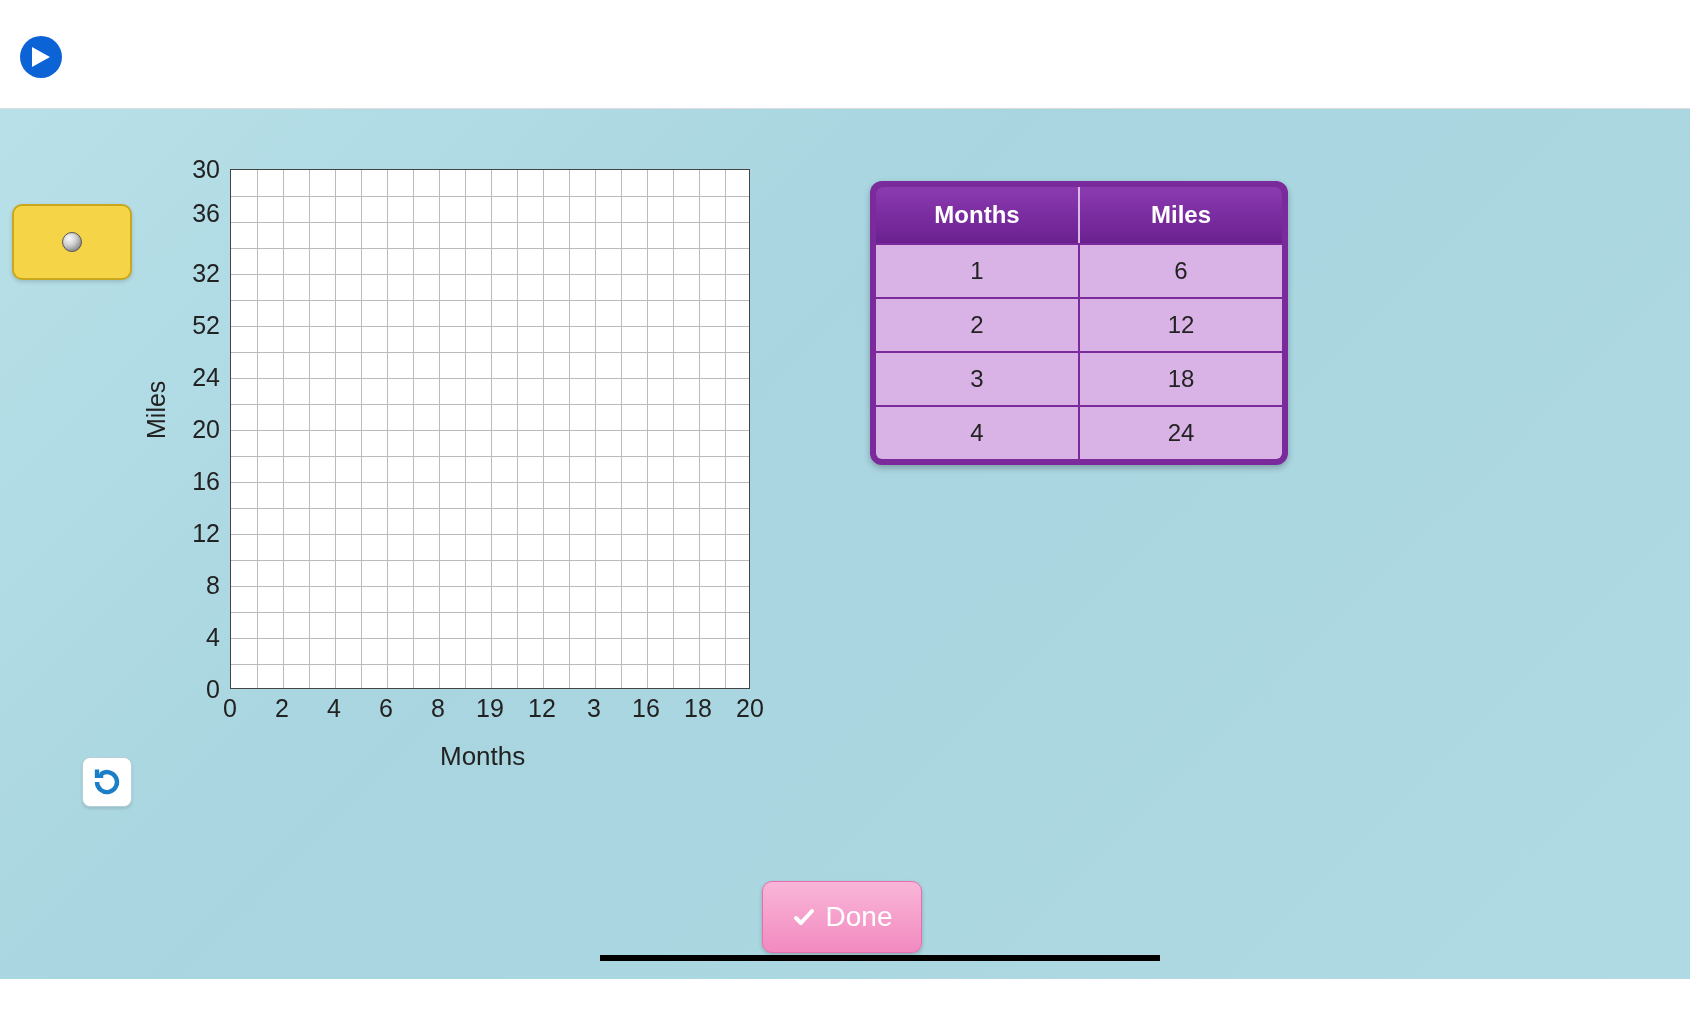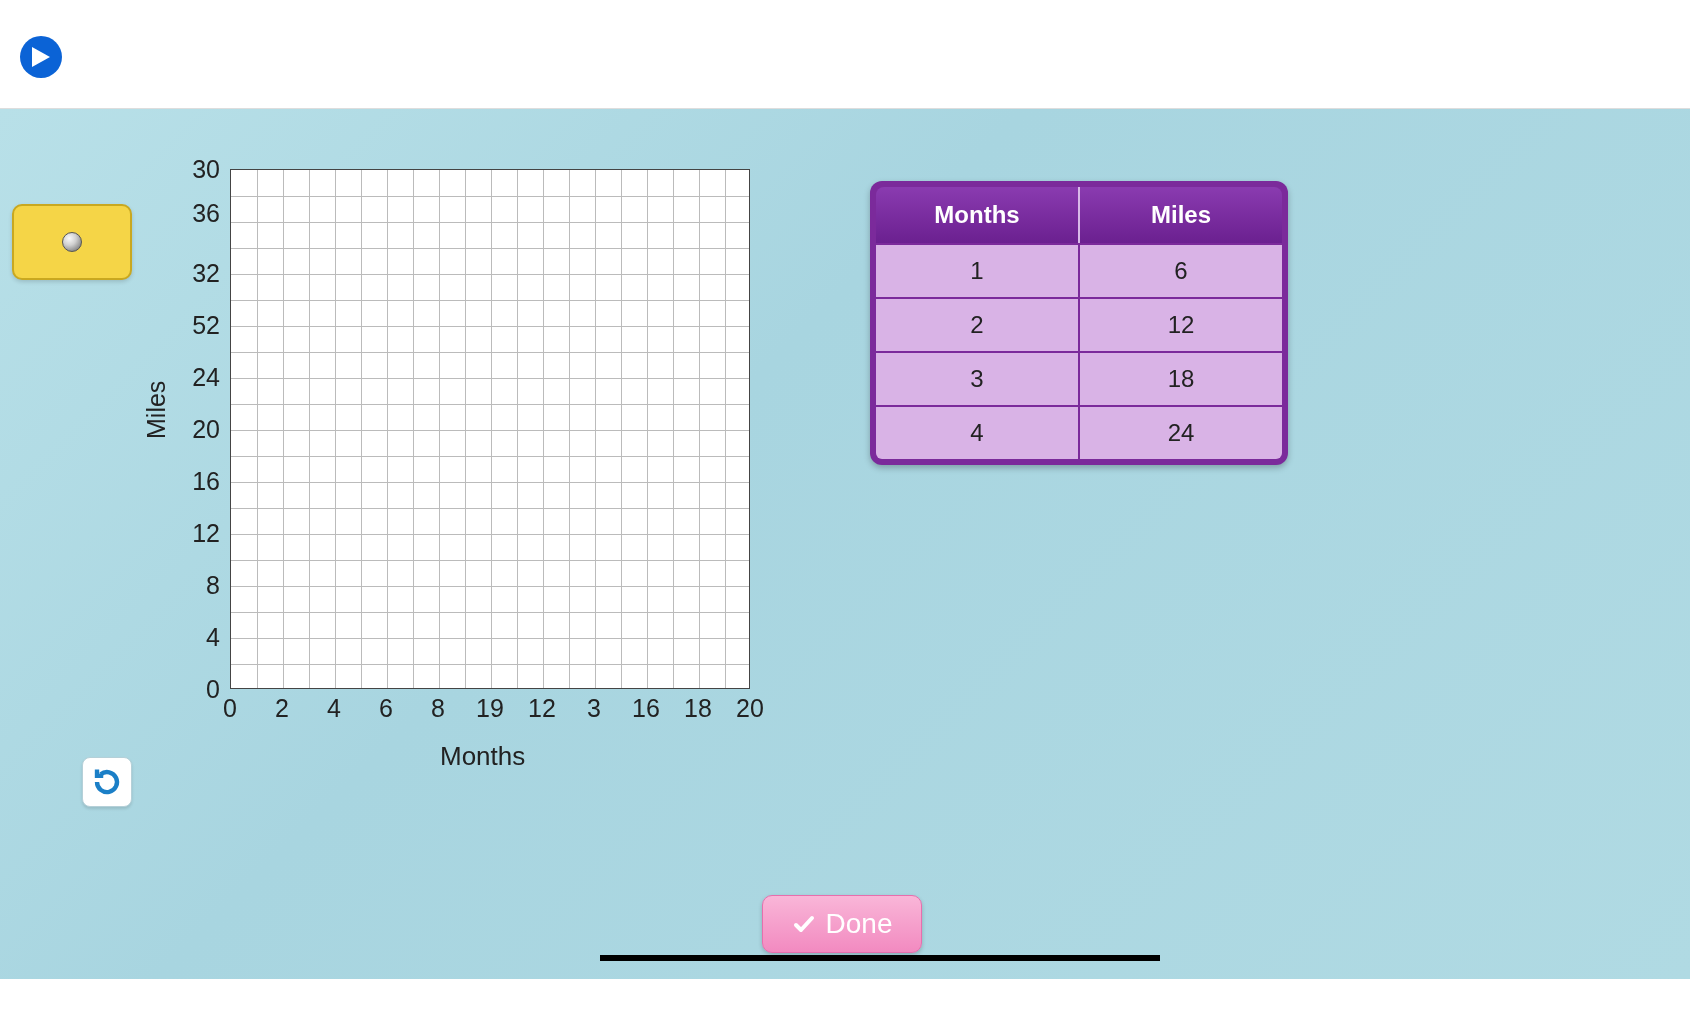--- a/index.html
+++ b/index.html
@@ -184,21 +184,21 @@
     border-right: 2px solid #7b2a9b;
   }
   .data-table .tr:last-child .td:first-child { border-radius: 0 0 0 6px; }
   .data-table .tr:last-child .td:last-child { border-radius: 0 0 6px 0; }
   
   .done-btn {
     position: absolute;
     left: 762px;
     bottom: 26px;
     width: 160px;
-    height: 58px;
+    height: 72px;
     background: linear-gradient(#f9b6d8, #f28ac0);
     border: 1px solid #e76fad;
     border-radius: 10px;
     color: #fff;
     font-size: 28px;
     display: flex;
     align-items: center;
     justify-content: center;
     gap: 10px;
     box-shadow: 0 2px 4px rgba(0,0,0,0.2);

